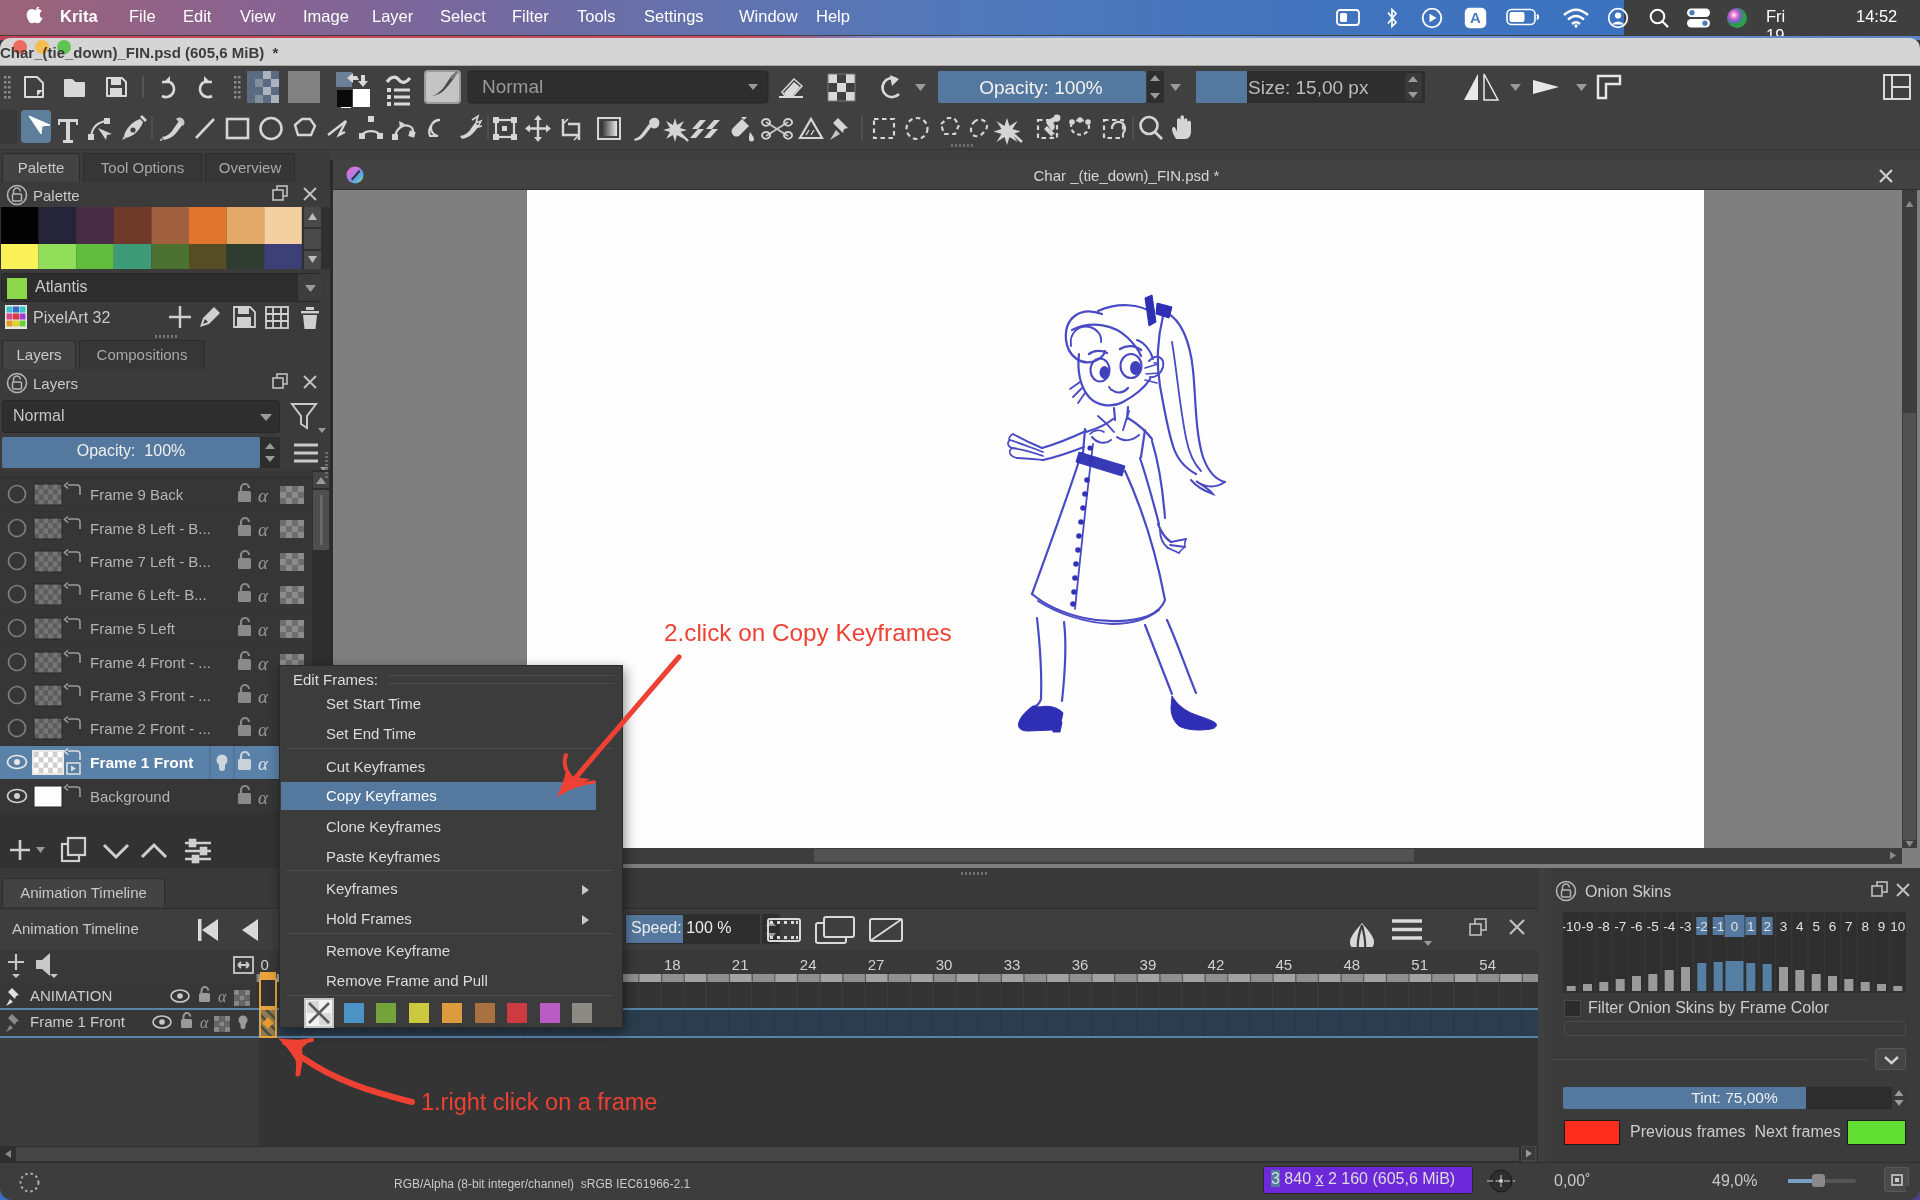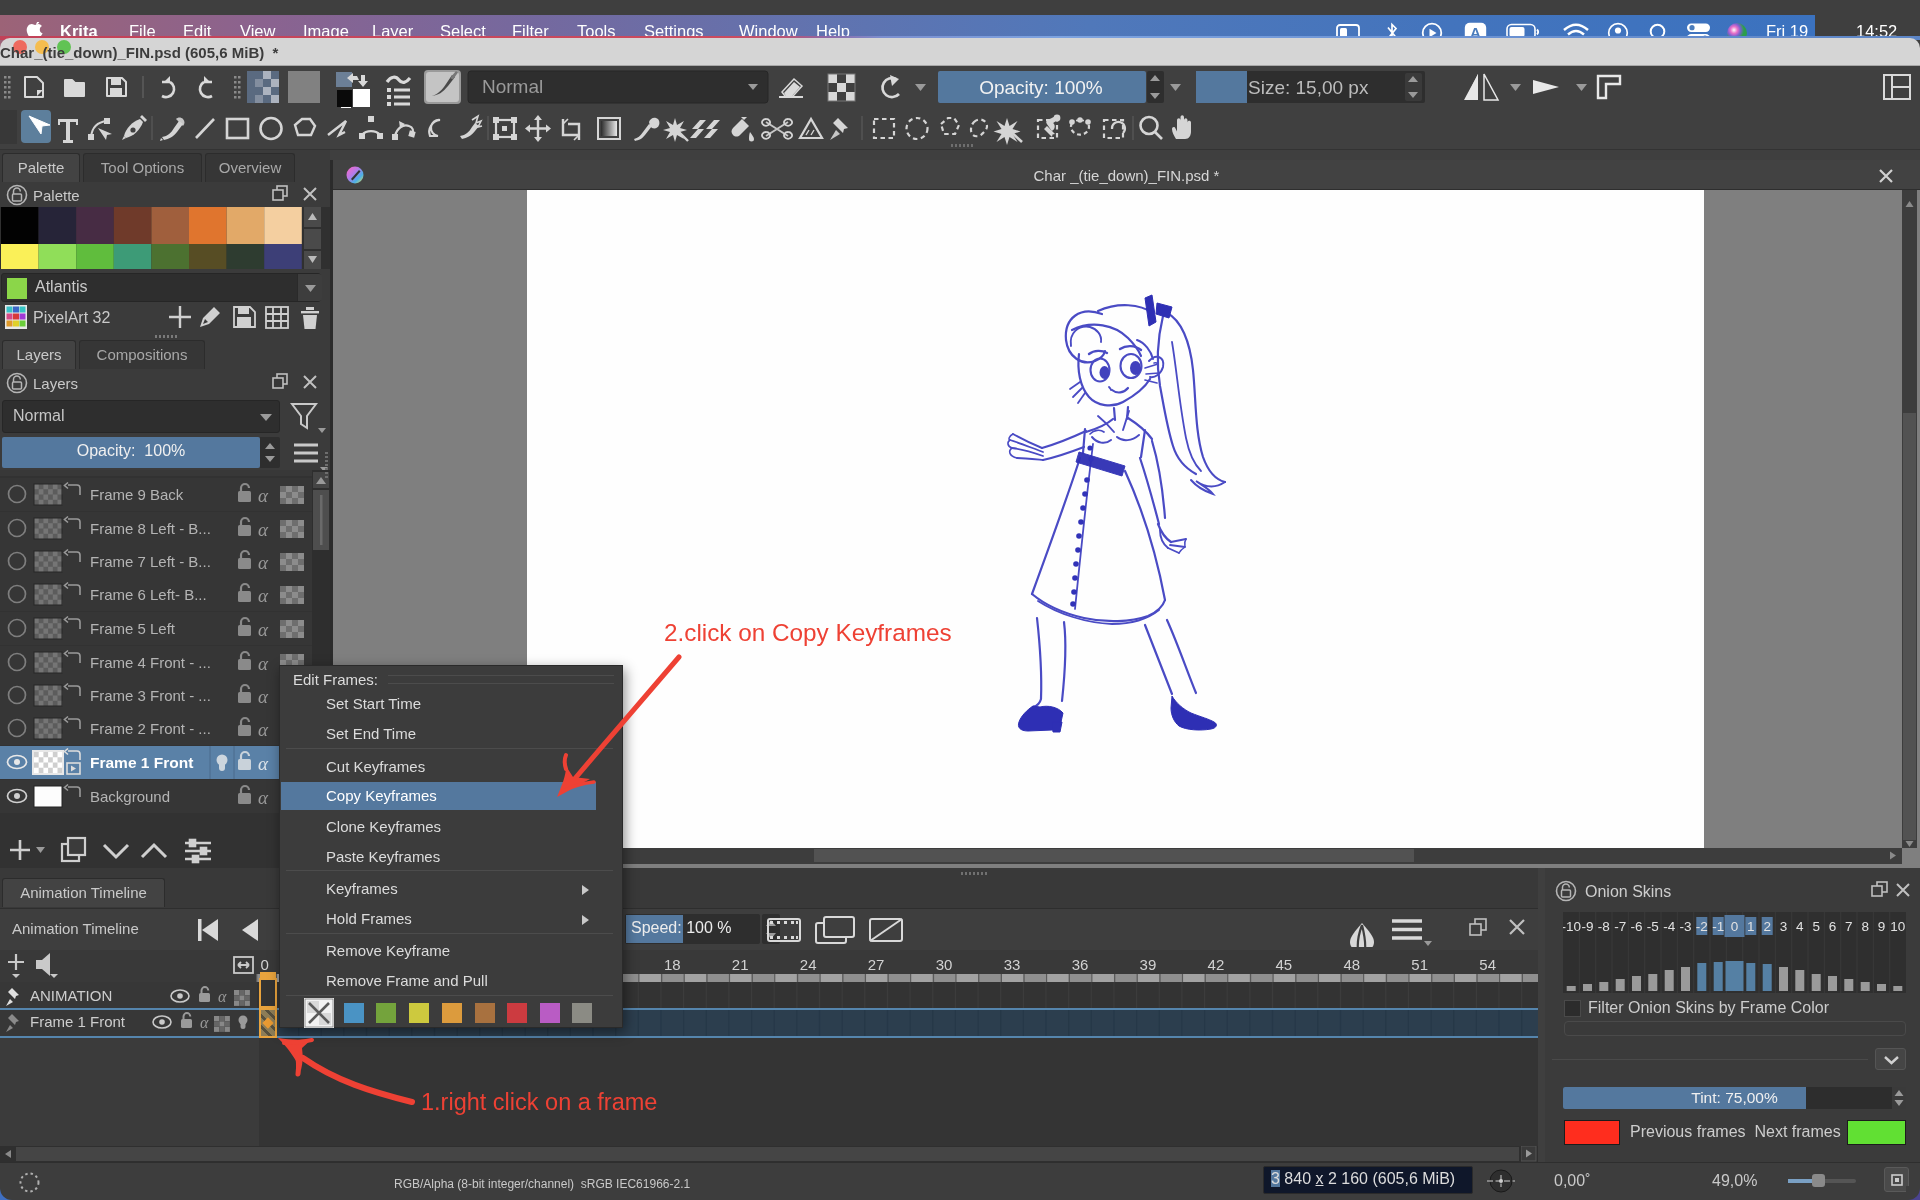--- a/index.html
+++ b/index.html
@@ -2,21 +2,21 @@
 <html><head>
 <meta charset="utf-8">
 <style>
 * { margin:0; padding:0; box-sizing:border-box; }
 html,body { width:1920px; height:1200px; overflow:hidden; background:#3f3f3f;
   font-family:"Liberation Sans", sans-serif; }
 .abs { position:absolute; }
 #stage { position:relative; width:1920px; height:1200px; }
 
 
-#menubar { left:0; top:15px; width:1815px; height:35px;
+#menubar { left:0; top:0; width:1624px; height:35px;
   background:linear-gradient(90deg,#9c6377 0%,#8a6390 15%,#74699f 30%,#6173af 45%,#5078ba 60%,#4374bd 80%,#3b72bf 100%);
   color:#fff; font-size:16.5px; }
 #menubar .mi { position:absolute; top:7px; }
 #wallstrip { left:0; top:36px; width:1920px; height:4px;
   background:linear-gradient(90deg,#c24158 0%,#cc4b5f 38%,#b85577 41%,#8f68a5 43%,#7b8fd0 46%,#7da3e0 55%,#6c93d4 75%,#5c85c6 100%); }
 
 
 #titlebar { left:0; top:38px; width:1920px; height:28px; background:#d5d5d5;
   border-radius:10px 10px 0 0; border-bottom:1px solid #a8a8a8; }
 .tl { position:absolute; top:2px; width:14px; height:14px; border-radius:50%; }
@@ -1547,21 +1547,21 @@
 
     <div class="abs" style="left:19px;top:252px;width:56px;height:25px;background:#ff2d1e;border:1px solid #1c1c1c;"></div>
     <span class="abs" style="left:85px;top:255px;font-size:16px;color:#cdcdcd;">Previous frames&nbsp; Next frames</span>
     <div class="abs" style="left:302px;top:252px;width:59px;height:25px;background:#61e033;border:1px solid #1c1c1c;"></div>
   </div>
   <div class="abs" id="statusbar">
     <svg class="abs" style="left:18px;top:8px;" width="24" height="24">
       <circle cx="11.5" cy="11.5" r="9" fill="none" stroke="#b0b0b0" stroke-width="2" stroke-dasharray="2.4 3"></circle>
     </svg>
     <span class="abs" style="left:394px;top:14px;font-size:12px;">RGB/Alpha (8-bit integer/channel) &nbsp;sRGB IEC61966-2.1</span>
-    <div class="abs" style="left:1263px;top:3px;width:210px;height:28px;background:#0f172a;border:1px solid #2a2a2a;border-radius:2px;">
+    <div class="abs" style="left:1263px;top:3px;width:210px;height:28px;background:#6d28d9;border:1px solid #2a2a2a;border-radius:2px;">
       <span class="abs" style="left:7px;top:3px;font-size:16px;color:#dcdcdc;"><span style="background:#54789e;">3</span> 840 <span style="text-decoration:underline;">x</span> 2 160 (605,6 MiB)</span>
     </div>
     <svg class="abs" style="left:1486px;top:3px;" width="30" height="30">
       <circle cx="15" cy="15" r="11" fill="#2e2e2e" stroke="#1a1a1a"></circle>
       <path d="M1 15 h28 M15 9 v12" stroke="#9a9a9a" stroke-width="1.5" fill="none" stroke-dasharray="6 2.5"></path>
       <circle cx="15" cy="15" r="2" fill="#cfcfcf"></circle>
     </svg>
     <span class="abs" style="left:1554px;top:9px;font-size:16px;">0,00˚</span>
     <span class="abs" style="left:1712px;top:9px;font-size:16px;">49,0%</span>
     <div class="abs" style="left:1788px;top:16px;width:68px;height:4px;background:#555;border-radius:2px;">

